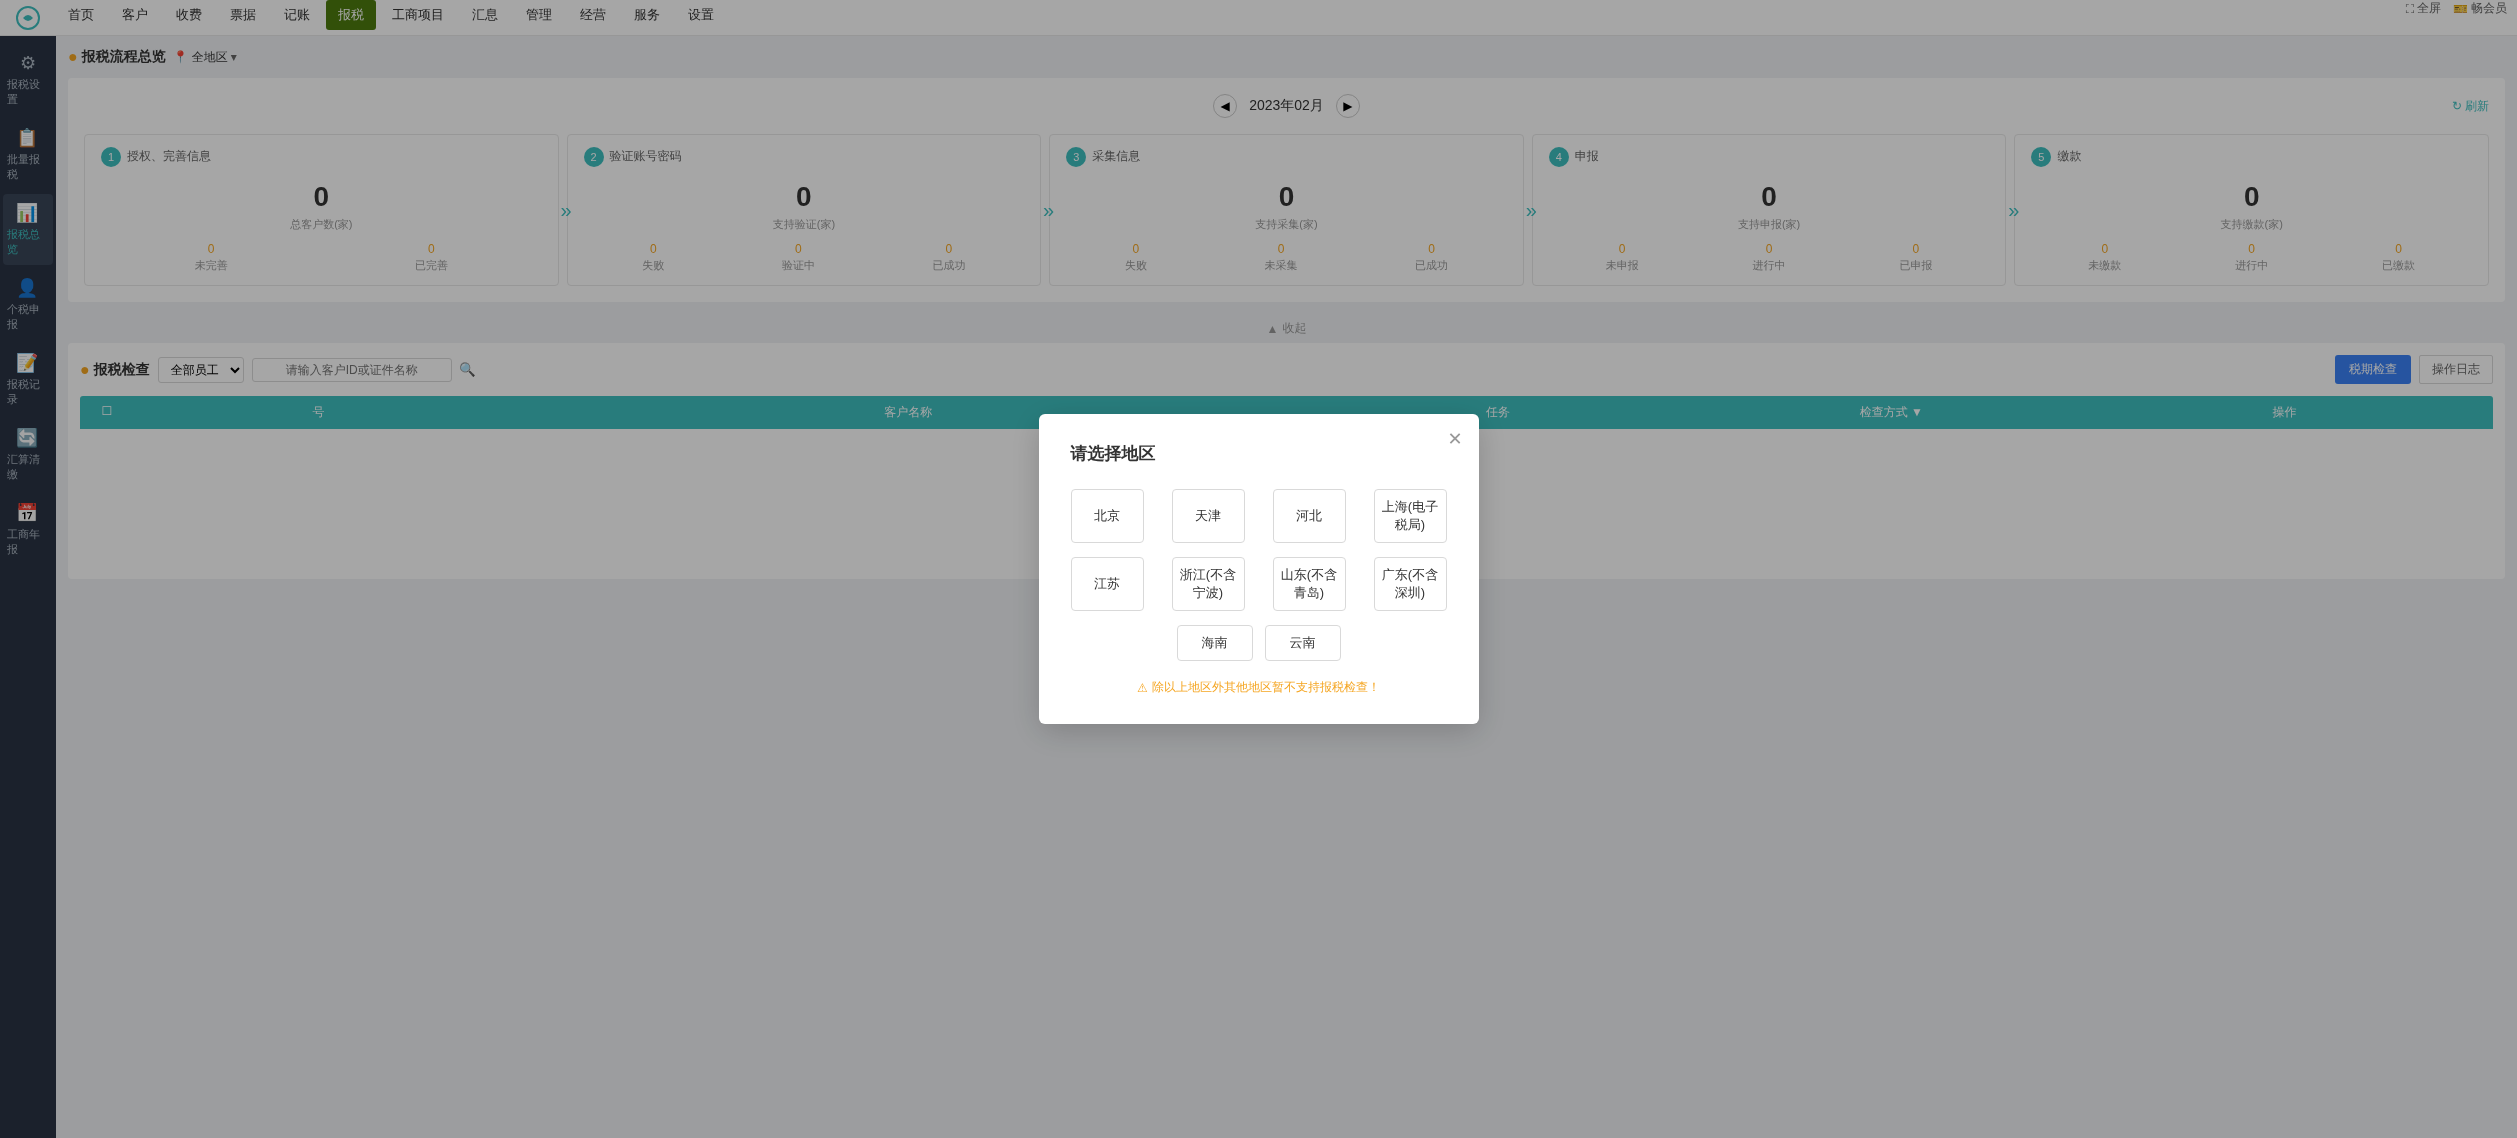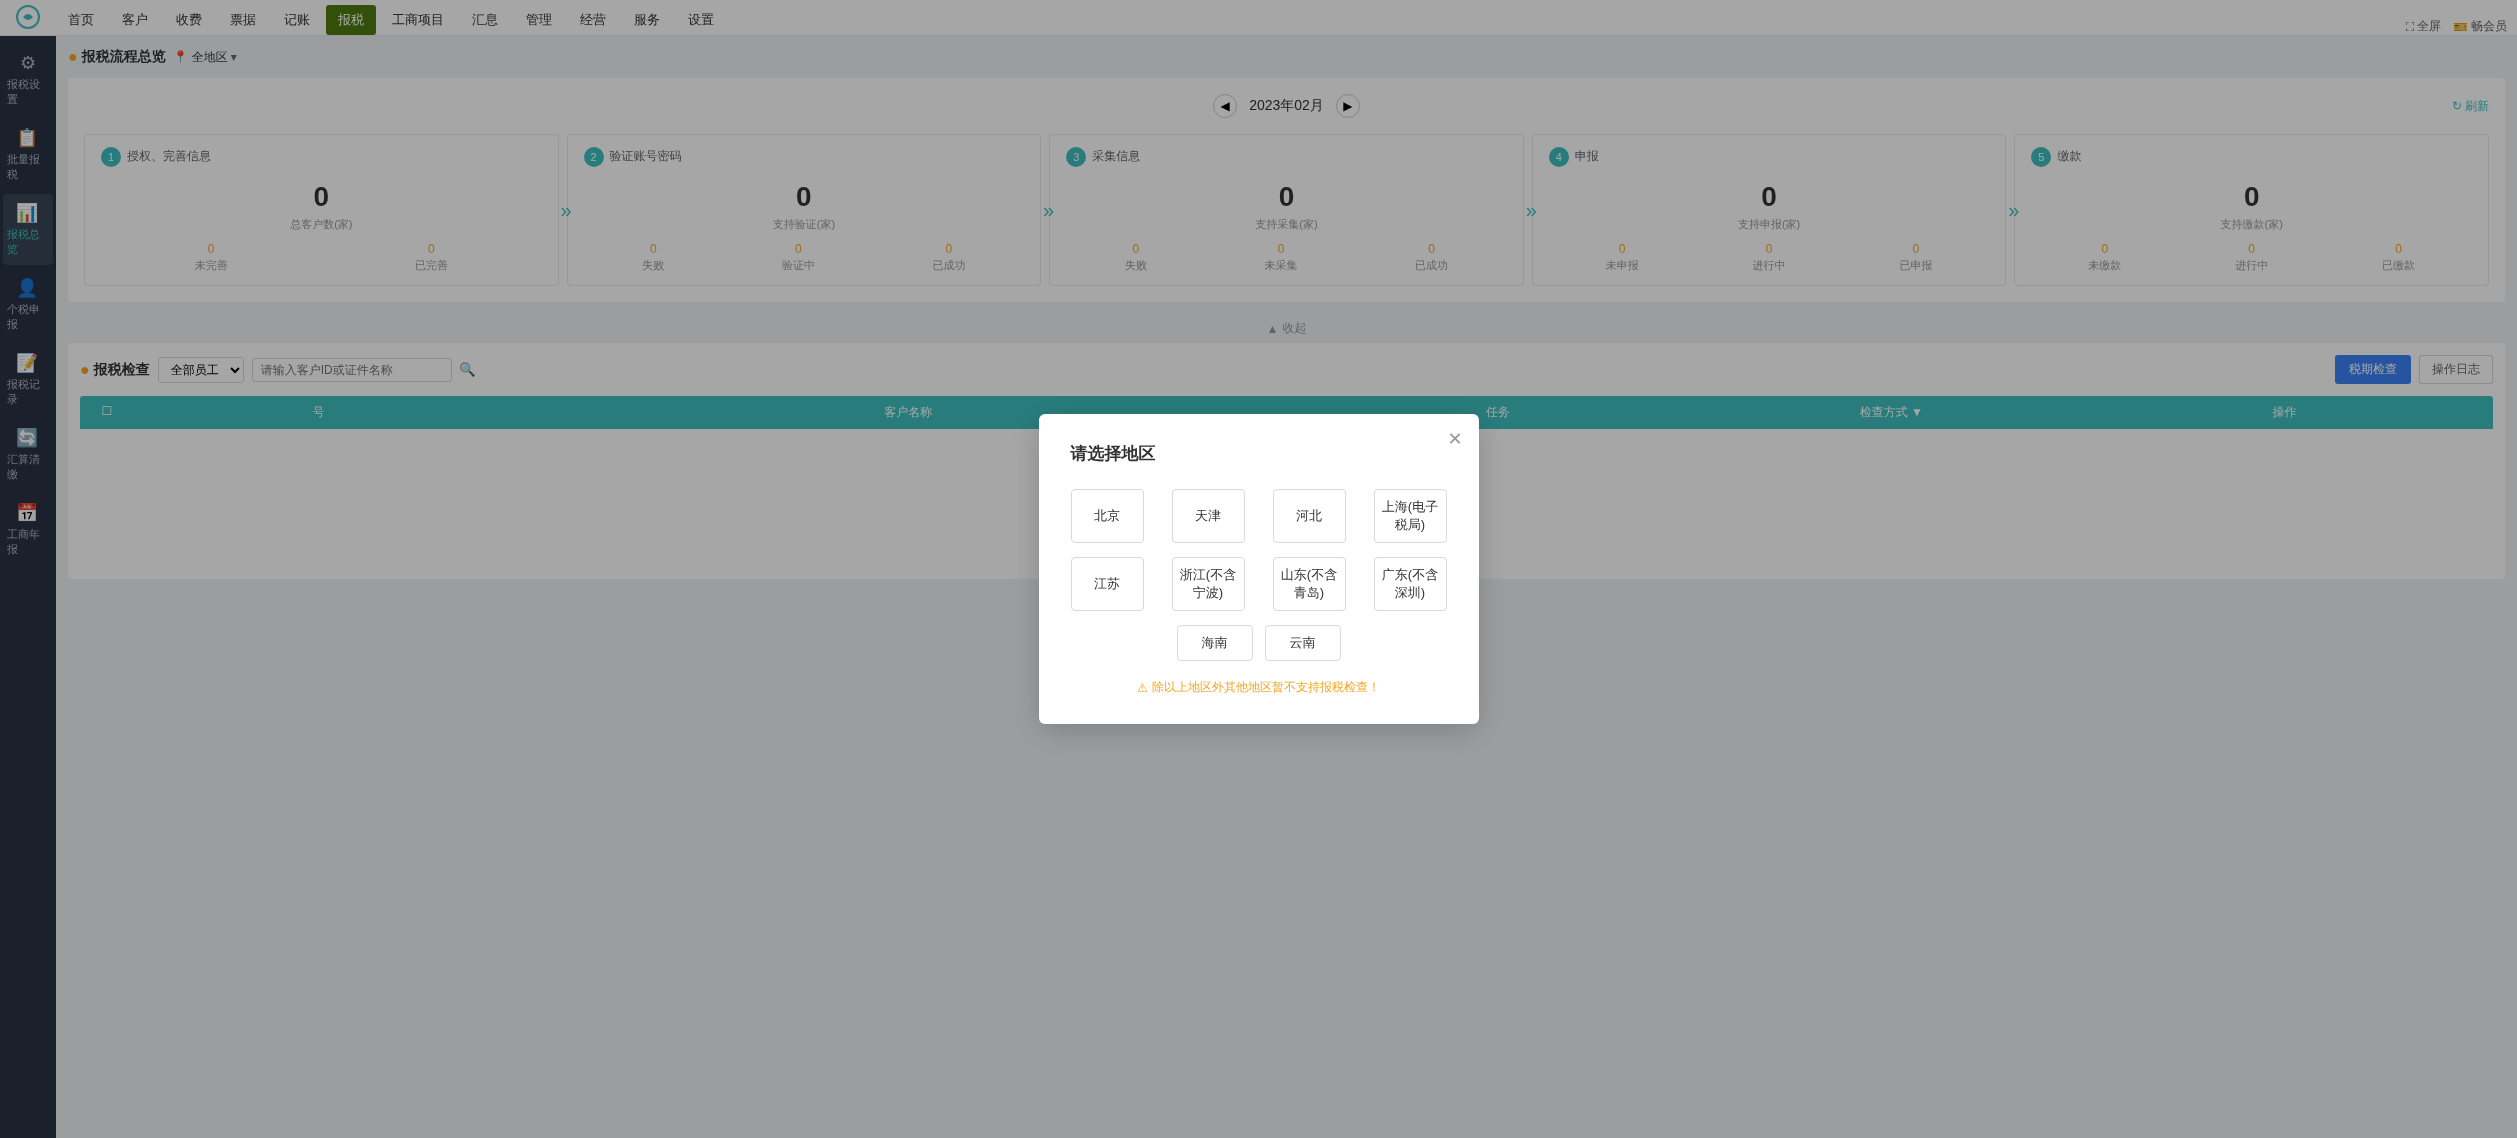--- a/index.html
+++ b/index.html
@@ -3,21 +3,21 @@
   <meta charset="utf-8">
   <style>
     * { box-sizing: border-box; margin: 0; padding: 0; }
     body { font-family: "Microsoft YaHei", "PingFang SC", sans-serif; font-size: 12px; background: #f0f2f5; color: #333; }
 
     
     .top-nav {
       background: #fff;
       height: 36px;
       display: flex;
-      align-items: flex-end;
+      align-items: flex-start;
       border-bottom: 1px solid #e8e8e8;
       padding: 0 10px;
       position: relative;
       z-index: 10;
     }
     .top-nav-logo {
       width: 36px;
       height: 36px;
       display: flex;
       align-items: center;
@@ -240,20 +240,21 @@
       font-size: 12px;
       background: #fff;
       cursor: pointer;
     }
     .filter-input {
       border: 1px solid #d9d9d9;
       border-radius: 3px;
       padding: 4px 8px;
       font-size: 12px;
       width: 200px;
+      text-align: center;
     }
     .search-icon-btn {
       background: none;
       border: none;
       cursor: pointer;
       color: #999;
     }
     .check-btn {
       background: #3b82f6;
       color: #fff;

